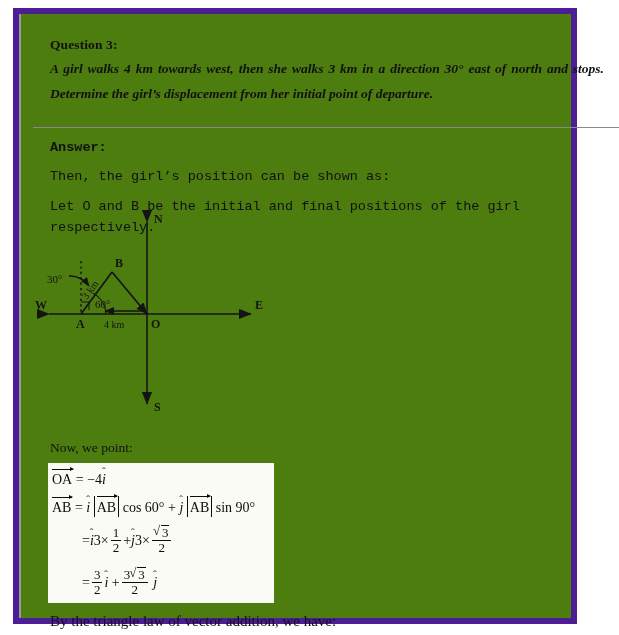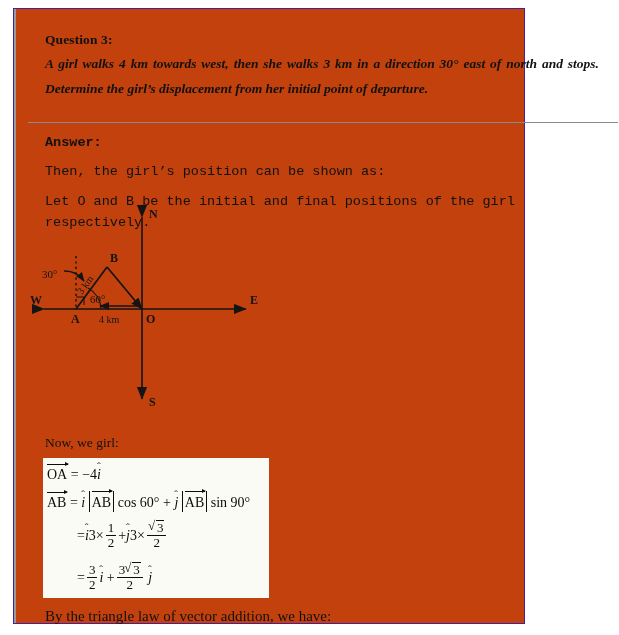--- a/index.html
+++ b/index.html
@@ -21,25 +21,25 @@
     width: 619px;
     height: 635px;
     background: #ffffff;
   }
 
   
   .doc-frame {
     position: absolute;
     left: 13px;
     top: 8px;
-    width: 512px;
+    width: 564px;
     height: 616px;
-    border: 1px solid #4c1d95;
+    border: 6px solid #4c1d95;
     box-sizing: border-box;
-    background: #c2410c;
+    background: #4d7c0f;
   }
   
   .doc-frame::before {
     content: "";
     position: absolute;
     left: 0px; top: 0px;
     width: 2px; height: 100%;
     background: #9a9a9a;
   }
 
@@ -267,21 +267,21 @@
         <text x="82" y="63" font-family="Liberation Serif, serif" font-size="12" font-weight="bold" fill="#141414">B</text>
 
         <text x="14" y="79" font-family="Liberation Serif, serif" font-size="11" fill="#141414">30°</text>
         <text x="62" y="104" font-family="Liberation Serif, serif" font-size="11" fill="#141414">60°</text>
         <text x="71" y="124" font-family="Liberation Serif, serif" font-size="10" fill="#141414">4 km</text>
         <text x="54" y="96" font-family="Liberation Serif, serif" font-size="10" fill="#141414" transform="rotate(-54 54 96)">3 km</text>
       </svg>
     </div>
 
     <div class="math-region">
-      <div class="math-lead">Now, we girl:</div>
+      <div class="math-lead">Now, we point:</div>
 
       <div class="math-box">
 
         <div class="eq eq-1">
           <span class="ovr"><span class="bar"></span><span class="upr">OA</span></span>
           <span>=</span>
           <span>−4</span><span class="hatwrap"><span class="hat">ˆ</span><span class="ital">i</span></span>
         </div>
 
         <div class="eq eq-2">

